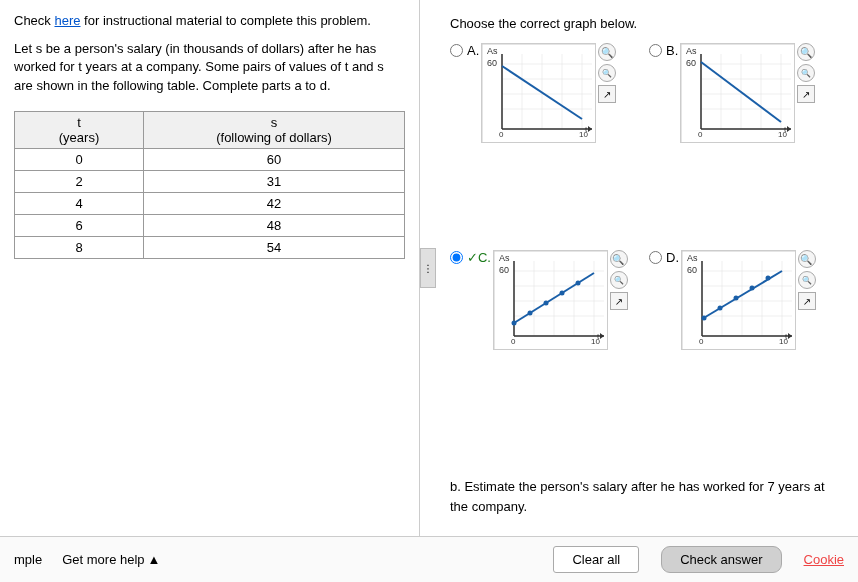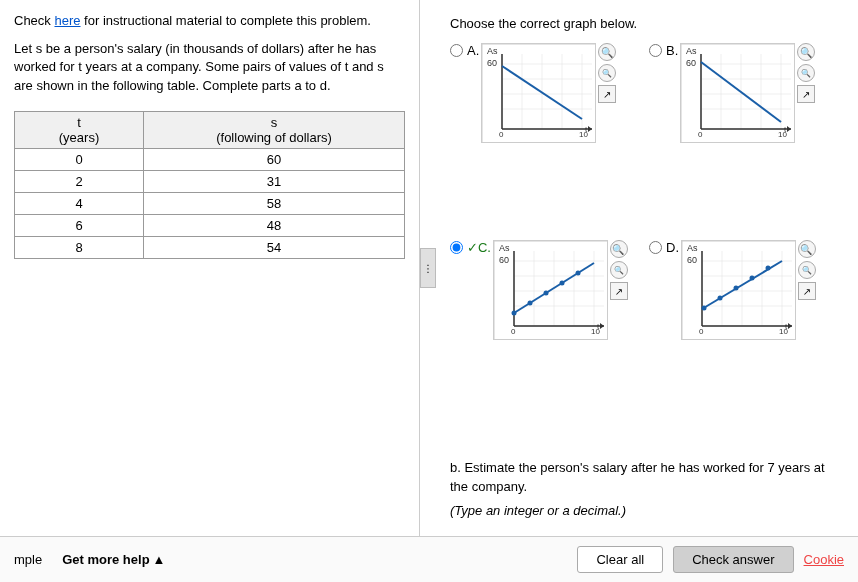--- a/index.html
+++ b/index.html
@@ -153,39 +153,38 @@
       align-items: center;
       gap: 20px;
     }
     .get-more-help {
       color: #000;
       font-size: 13px;
       cursor: pointer;
       display: flex;
       align-items: center;
       gap: 3px;
-      font-weight: bold;
     }
     .bottom-right {
       display: flex;
       align-items: center;
-      gap: 10px;
+      gap: 22px;
     }
     .btn-clear {
       background: #fff;
       border: 1px solid #aaa;
       border-radius: 3px;
       padding: 5px 18px;
       font-size: 13px;
       cursor: pointer;
     }
     .btn-check {
       background: #d0d0d0;
       border: 1px solid #aaa;
-      border-radius: 3px;
+      border-radius: 9px;
       padding: 5px 18px;
       font-size: 13px;
       cursor: pointer;
     }
     .cookie-link {
       color: #ef4444;
       text-decoration: underline;
       font-size: 13px;
       cursor: pointer;
     }
@@ -231,21 +230,21 @@
       <tr>
             <td>0</td>
             <td>60</td>
           </tr>
           <tr>
             <td>2</td>
             <td>31</td>
           </tr>
           <tr>
             <td>4</td>
-            <td>58</td>
+            <td>42</td>
           </tr>
           <tr>
             <td>6</td>
             <td>48</td>
           </tr>
           <tr>
             <td>8</td>
             <td>54</td>
           </tr>
         </tbody>
@@ -424,21 +423,20 @@
             <div class="icon-btn">🔍</div>
             <div class="icon-btn" style="font-size:8px;">🔍</div>
             <div class="icon-btn-sq" style="font-size:10px;">↗</div>
           </div>
         </div>
       </div>
     </div>
 
     <div class="section-b">
       <div style="margin-bottom:4px;">b. Estimate the person's salary after he has worked for 7 years at the company.</div>
-      <div style="font-style:italic; margin-top:2px;">(Type an integer or a decimal.)</div>
     </div>
   </div>
 </div>
 
 <div class="bottom-bar">
   <div class="bottom-left">
     <span>mple</span>
     <div class="get-more-help">
       <span>Get more help</span>
       <span>▲</span>

